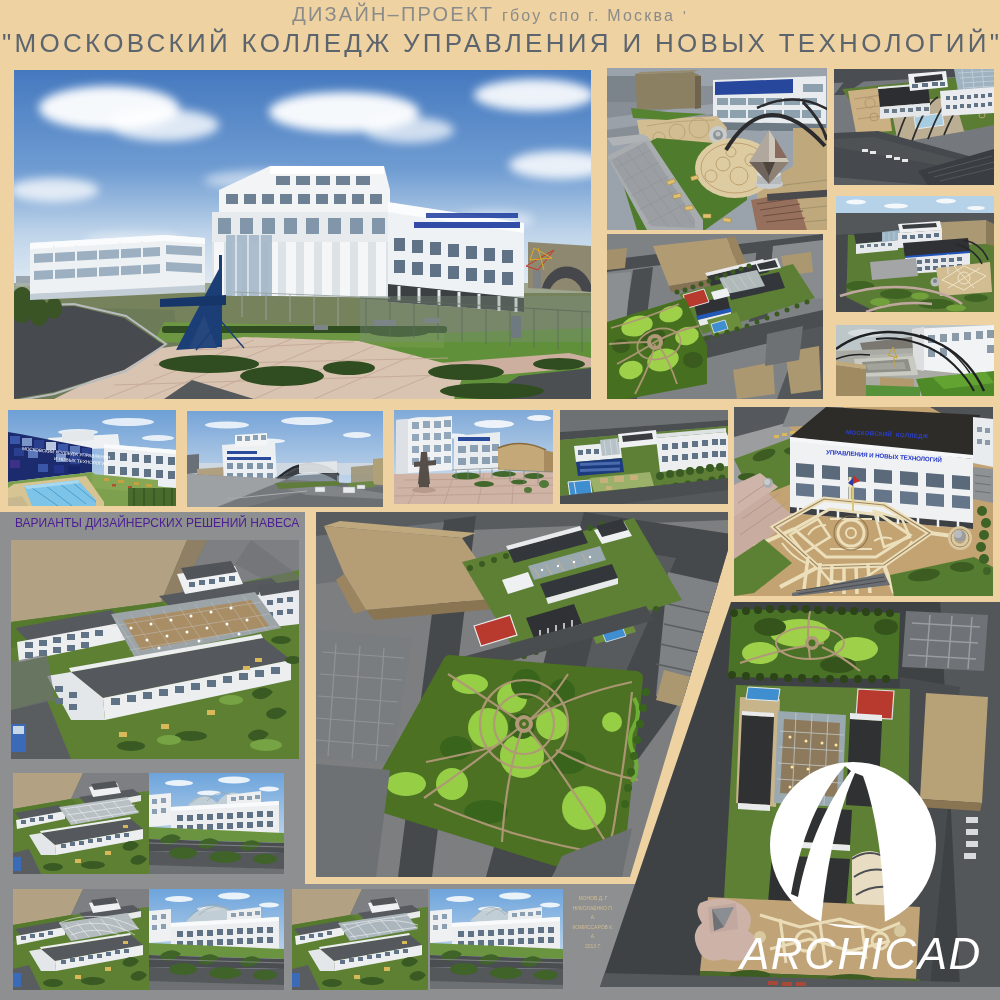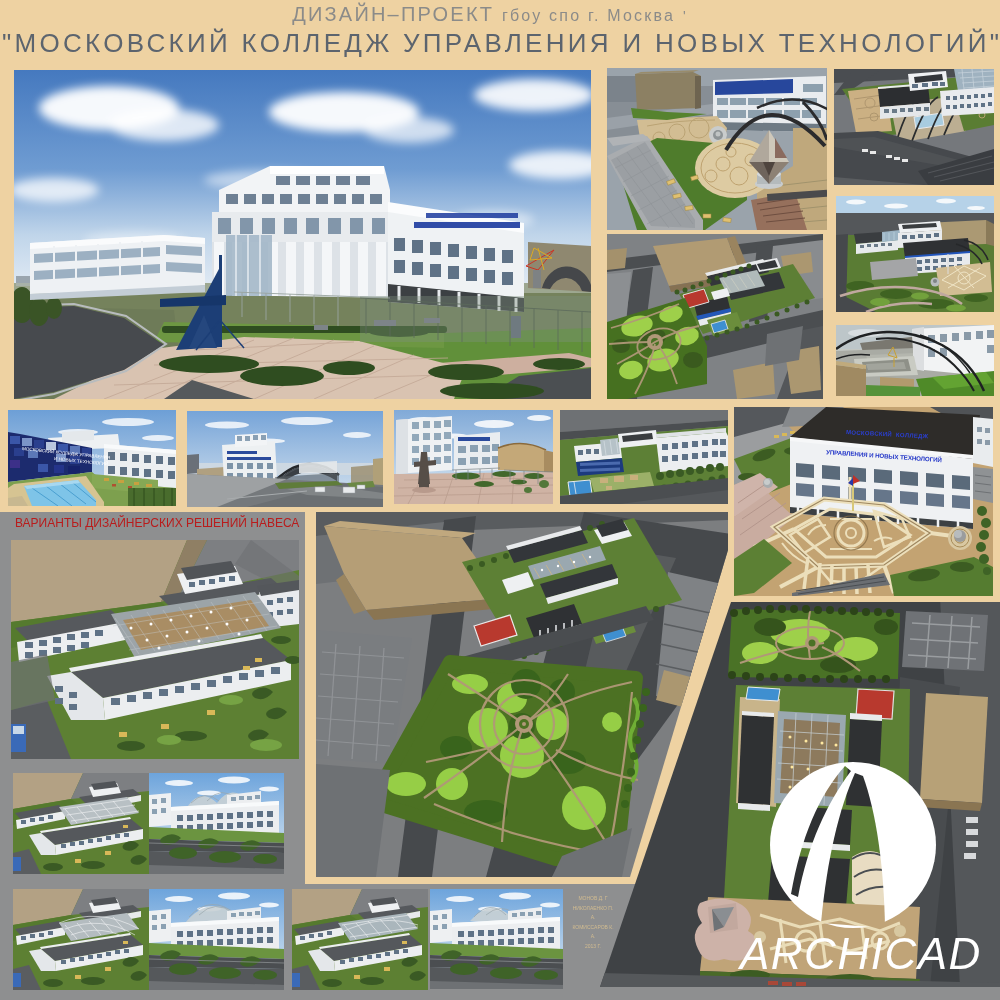--- a/index.html
+++ b/index.html
@@ -1253,21 +1253,21 @@
         <circle cx="248" cy="104" r="5"></circle>
         <circle cx="252" cy="116" r="5"></circle>
         <circle cx="250" cy="128" r="5"></circle>
         <circle cx="247" cy="140" r="5"></circle>
         <circle cx="250" cy="152" r="5"></circle>
         <circle cx="253" cy="164" r="4"></circle>
       </g>
 </svg>
 </div>
 
-<div class="abs" style="left:15px;top:516px;width:400px;color:#b91c1c;font-size:12px;white-space:nowrap;">ВАРИАНТЫ ДИЗАЙНЕРСКИХ РЕШЕНИЙ НАВЕСА</div>
+<div class="abs" style="left:15px;top:516px;width:400px;color:#4c1d95;font-size:12px;white-space:nowrap;">ВАРИАНТЫ ДИЗАЙНЕРСКИХ РЕШЕНИЙ НАВЕСА</div>
 
 <div class="abs" style="left:11px;top:540px;">
 <svg width="288" height="219" viewBox="0 0 288 219">
 <rect width="288" height="219" fill="#5d8033"></rect>
 
 <polygon points="0,0 176,0 150,62 0,82" fill="#b3a184"></polygon>
 <polygon points="176,0 196,0 168,56 150,62" fill="#8f7f64"></polygon>
 
 <polygon points="196,0 288,0 288,30 168,56" fill="#7d7f82"></polygon>
 <polygon points="240,0 288,36 288,58 224,24" fill="#6e7073" opacity="0.6"></polygon>

